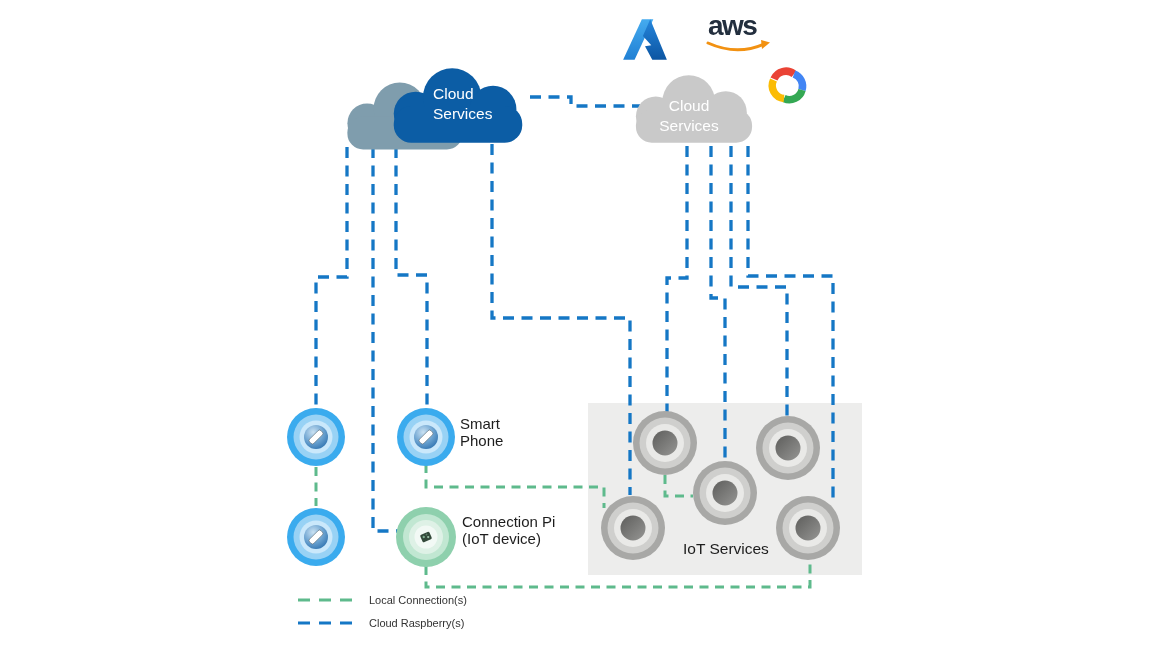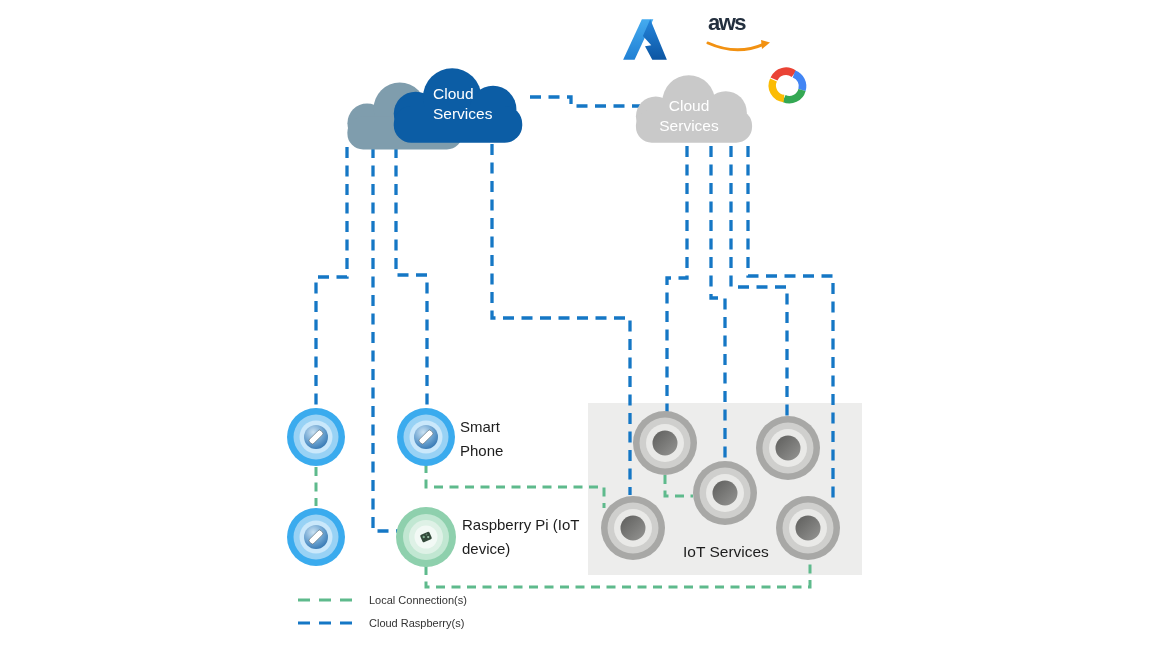--- a/index.html
+++ b/index.html
@@ -12,27 +12,27 @@
   .iot-box{left:588px;top:403px;width:274px;height:172px;background:#ededec;}
   
   .lines{left:0;top:0;width:1168px;height:657px;pointer-events:none;}
   .blue-line{fill:none;stroke:#1577c5;stroke-width:3.3;stroke-dasharray:11 7.5;}
   .green-line{fill:none;stroke:#5eba8c;stroke-width:3;stroke-dasharray:9 6.5;}
   
   .cloud-label{color:#ffffff;font-size:15.5px;line-height:19.5px;}
   .cloud-label.left{left:433px;top:84px;width:74px;text-align:left;}
   .cloud-label.right{left:652px;top:96px;width:74px;text-align:center;}
   
-  .node-label{color:#1d1d1d;font-size:15px;line-height:24px;}
+  .node-label{color:#1d1d1d;font-size:15px;line-height:17px;}
   .label-smartphone{left:460px;top:415px;width:62px;}
   .label-raspberry{left:462px;top:513px;width:118px;}
   .label-iot{left:683px;top:540px;width:120px;font-size:15.5px;}
   
   .aws-logo{left:706px;top:14px;width:66px;height:44px;}
-  .aws-word{position:absolute;left:2px;top:-4px;font-size:22px;font-weight:bold;
+  .aws-word{position:absolute;left:2px;top:-4px;font-size:28px;font-weight:bold;
             letter-spacing:-1.5px;color:#232f3e;}
   .aws-smile{position:absolute;left:0;top:26px;}
   
   .legend{left:298px;top:588px;width:220px;}
   .legend-row{display:flex;align-items:center;height:23px;}
   .legend-swatch{width:58px;height:4px;margin-right:13px;flex:0 0 auto;}
   .legend-text{font-size:11px;color:#333333;}
 </style>
 </head>
 <body>
@@ -156,21 +156,21 @@
       <circle r="23" fill="#c1e7d2"></circle>
     <circle r="17" fill="#def1e6"></circle>
       <circle r="11.5" fill="#f2f9f5"></circle>
     <g transform="rotate(-25)">
       <rect x="-5" y="-4" width="10" height="8" rx="1.5" fill="#33493a"></rect>
       <circle cx="-2" cy="-1" r="1.2" fill="#7fae8f"></circle>
       <circle cx="2" cy="1" r="1.1" fill="#9ec4aa"></circle>
       <circle cx="1.5" cy="-2" r="0.9" fill="#5c7f68"></circle>
     </g>
   </svg>
-  <div class="abs node-label label-raspberry">Raspberry Pi (IoT device)</div>
+  <div class="abs node-label label-raspberry">Connection Pi (IoT device)</div>
 
   <svg class="abs" style="left:632px;top:410px" width="66" height="66" viewBox="-33 -33 66 66">
     <circle r="32" fill="#a8a8a6"></circle>
       <circle r="25.5" fill="#cfcfcd"></circle>
     <circle r="19" fill="#e9e9e7"></circle>
       <circle r="12.5" fill="url(#holeGrad)"></circle>
   </svg>
   <svg class="abs" style="left:755px;top:415px" width="66" height="66" viewBox="-33 -33 66 66">
     <circle r="32" fill="#a8a8a6"></circle>
       <circle r="25.5" fill="#cfcfcd"></circle>

